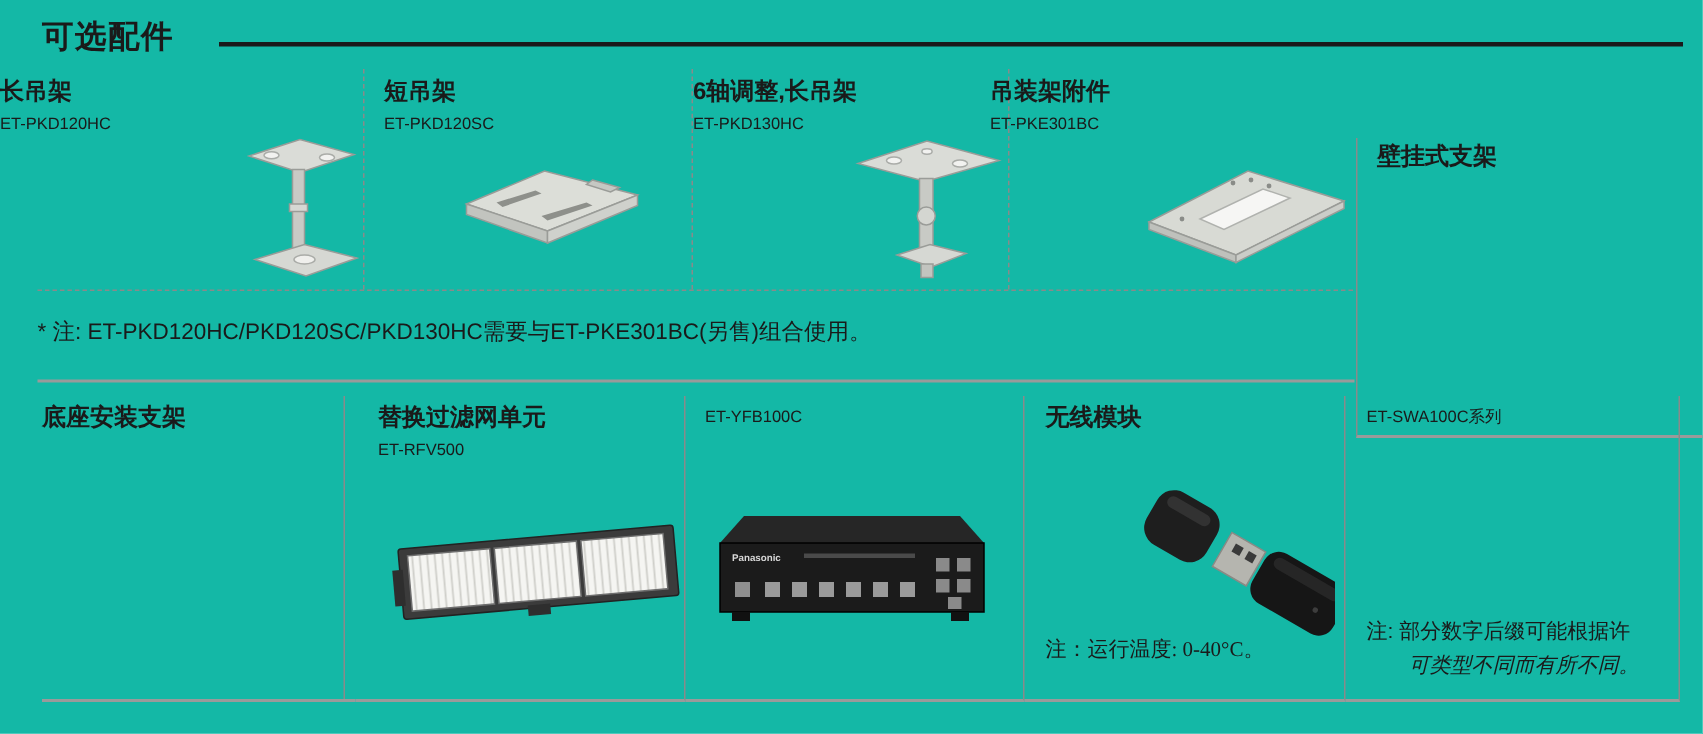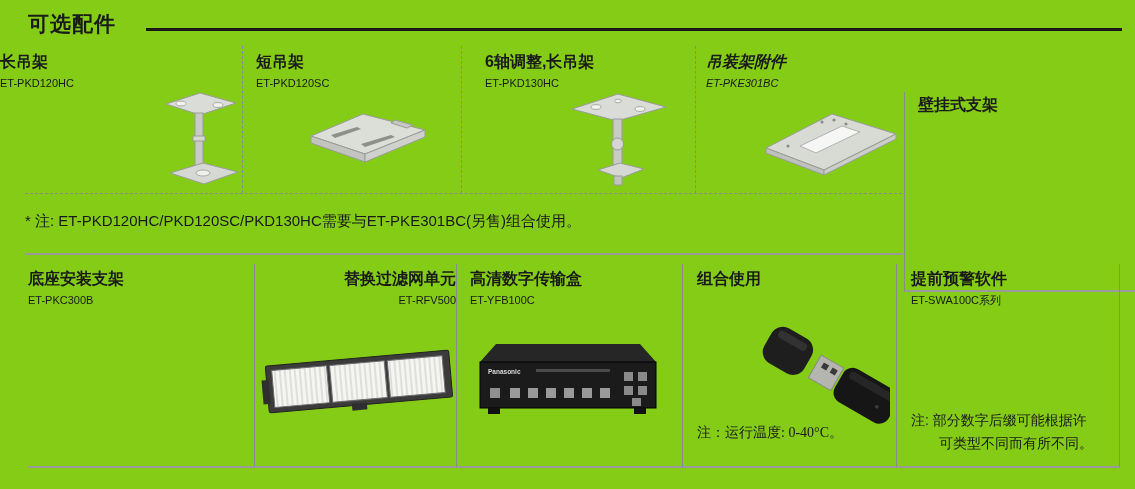--- a/index.html
+++ b/index.html
@@ -1,56 +1,56 @@
 <!DOCTYPE html>
 <html><head>
 <meta charset="utf-8">
 <style>
   * { margin:0; padding:0; box-sizing:border-box; }
   body { background:#ffffff; font-family:"Liberation Sans","DejaVu Sans",sans-serif; color:#1a1a1a; }
-  #page { position:relative; width:1135px; height:489px; background:#84cc16; overflow:hidden; }
+  #page { position:relative; width:1135px; height:489px; background:#14b8a6; overflow:hidden; }
 
   
   .section-title { position:absolute; left:28px; top:10px; font-size:21px; font-weight:bold; letter-spacing:1px; }
   .title-rule { position:absolute; left:146px; top:28px; width:976px; height:3px; background:#1a1a1a; }
 
   
   .tcell { position:absolute; top:46px; height:147px; padding-top:5px; }
   .tcell.dashed { border-right:1.5px dashed #8a8a8a; }
   .tc1 { left:0;   width:243px; }
   .tc2 { left:243px; width:219px; padding-left:13px; }
-  .tc3 { left:474px; width:222px; padding-left:11px; }
-  .tc4 { left:693px; width:220px; padding-left:13px;font-style:italic; }
+  .tc3 { left:451px; width:222px; padding-left:11px; }
+  .tc4 { left:647px; width:220px; padding-left:13px; }
   .box5 { position:absolute; left:904px; top:56px; width:262px; height:200px;
           border-left:1.5px solid #8a8a8a; border-right:1.5px solid #8a8a8a;
           border-bottom:2px solid #9a9a9a; padding:2px 0 0 13px;margin-top:36px; }
 
   .cell-name  { font-size:16px; font-weight:bold; line-height:22px; white-space:nowrap; }
   .cell-model { font-size:11px; line-height:21px; white-space:nowrap; }
 
   
   .dashed-hline { position:absolute; left:25px; top:193px; width:877px; height:0; border-top:1.5px dashed #8a8a8a; }
   .top-note { position:absolute; left:25px; top:212px; font-size:15px; white-space:nowrap; }
   .top-underline { position:absolute; left:25px; top:253px; width:878px; height:0; border-top:2px solid #9a9a9a; }
 
   
   .bcell { position:absolute; top:264px; height:204px; padding-top:4px;
            border-right:1.5px solid #8a8a8a; border-bottom:2px solid #9a9a9a; }
-  .bc1 { left:0;     width:255px; padding-left:28px; border-bottom:none; }
-  .bc2 { left:237px; width:220px; padding-left:15px;text-align:right; }
+  .bc1 { left:0;     width:230px; padding-left:28px; border-bottom:none; }
+  .bc2 { left:237px; width:220px; padding-left:15px; }
   .bc3 { left:457px; width:226px; padding-left:13px; }
   .bc4 { left:683px; width:214px; padding-left:14px; }
   .bc5 { left:897px; width:223px; padding-left:14px; }
   .bc1-underline { position:absolute; left:28px; top:466px; width:209px; height:0; border-top:2px solid #9a9a9a; }
 
   .cell-note { position:absolute; font-size:14px; white-space:nowrap; }
   .bc3 .cell-note { left:8px;  top:160px; }
   .bc4 .cell-note { left:14px; top:160px;font-family:Liberation Serif, serif; }
   .bc5 .note-l1 { left:14px; top:148px; }
-  .bc5 .note-l2 { left:42px; top:171px; }
+  .bc5 .note-l2 { left:42px; top:171px;font-style:italic; }
 
   
   .photo { position:absolute; }
   .ph-pkd120hc { left:148px; top:84px;  width:100px; height:110px; }
   .ph-pkd120sc { left:303px; top:106px; width:130px; height:64px;  }
   .ph-pkd130hc { left:552px; top:86px;  width:130px; height:108px; }
   .ph-pke301bc { left:760px; top:106px; width:142px; height:74px;  }
   .ph-rfv500   { left:260px; top:342px; width:198px; height:80px;  }
   .ph-yfb100c  { left:466px; top:334px; width:202px; height:92px;  }
   .ph-wm50mc   { left:760px; top:318px; width:130px; height:118px; }
@@ -82,37 +82,34 @@
   <div class="box5">
     <div class="cell-name">壁挂式支架</div>
   </div>
 
   <div class="dashed-hline"></div>
   <div class="top-note">* 注: ET-PKD120HC/PKD120SC/PKD130HC需要与ET-PKE301BC(另售)组合使用。</div>
   <div class="top-underline"></div>
 
   <div class="bcell bc1">
     <div class="cell-name">底座安装支架</div>
-    <div class="cell-model">ET-PKC300B</div>
   </div>
   <div class="bc1-underline"></div>
   <div class="bcell bc2">
     <div class="cell-name">替换过滤网单元</div>
     <div class="cell-model">ET-RFV500</div>
   </div>
   <div class="bcell bc3">
-    <div class="cell-name">高清数字传输盒</div>
     <div class="cell-model">ET-YFB100C</div>
   </div>
   <div class="bcell bc4">
-    <div class="cell-name">组合使用</div>
+    <div class="cell-name">无线模块</div>
     <div class="cell-note">注：运行温度: 0-40°C。</div>
   </div>
   <div class="bcell bc5">
-    <div class="cell-name">提前预警软件</div>
     <div class="cell-model">ET-SWA100C系列</div>
     <div class="cell-note note-l1">注: 部分数字后缀可能根据许</div>
     <div class="cell-note note-l2">可类型不同而有所不同。</div>
   </div>
 
   <div class="photo ph-pkd120hc">
     <svg width="100" height="110" viewBox="0 0 100 110">
       <polygon points="18,20 52,9 88,19 52,31" fill="#dadcd7" stroke="#9a9c98" stroke-width="1"></polygon>
       <ellipse cx="33" cy="19.5" rx="5" ry="2.4" fill="#f2f2f0" stroke="#aaaca8"></ellipse>
       <ellipse cx="70" cy="21" rx="5" ry="2.4" fill="#f2f2f0" stroke="#aaaca8"></ellipse>

